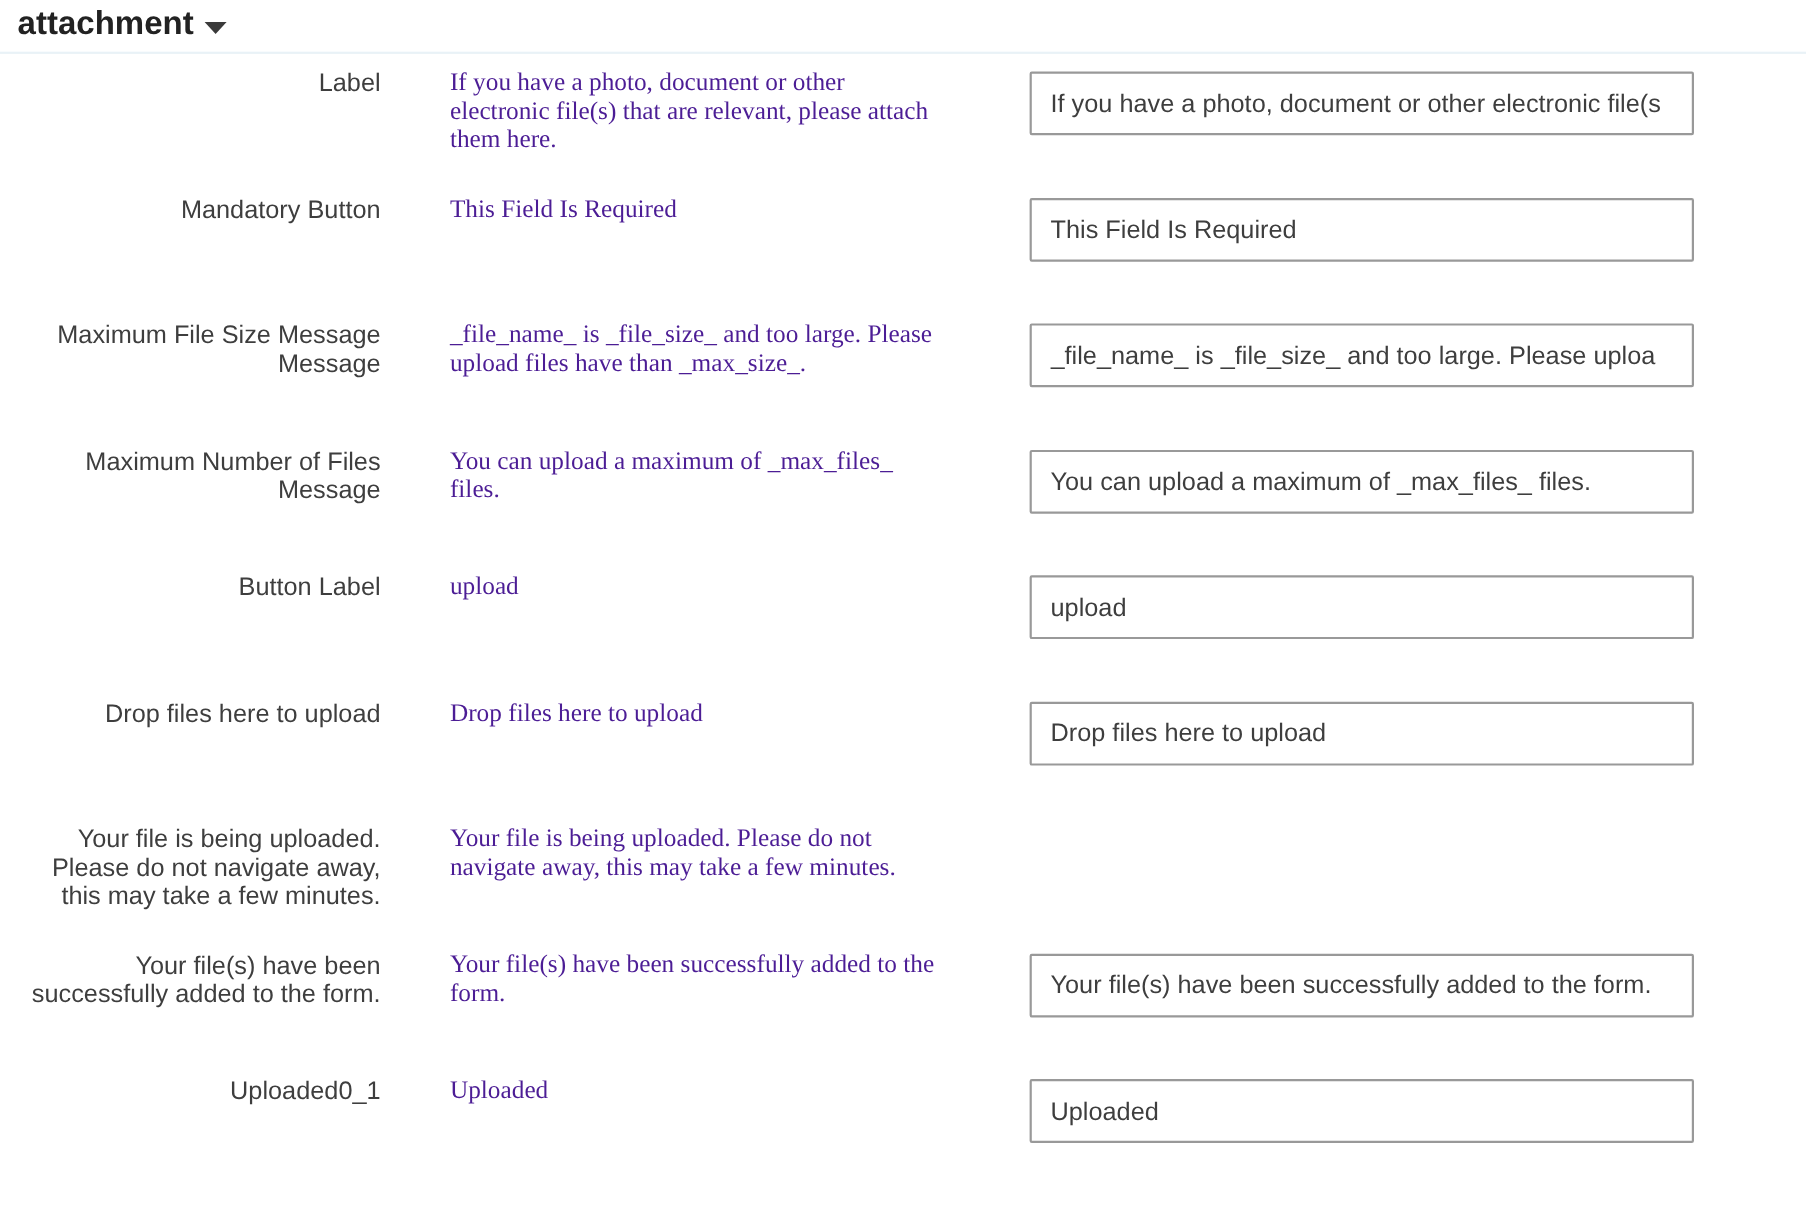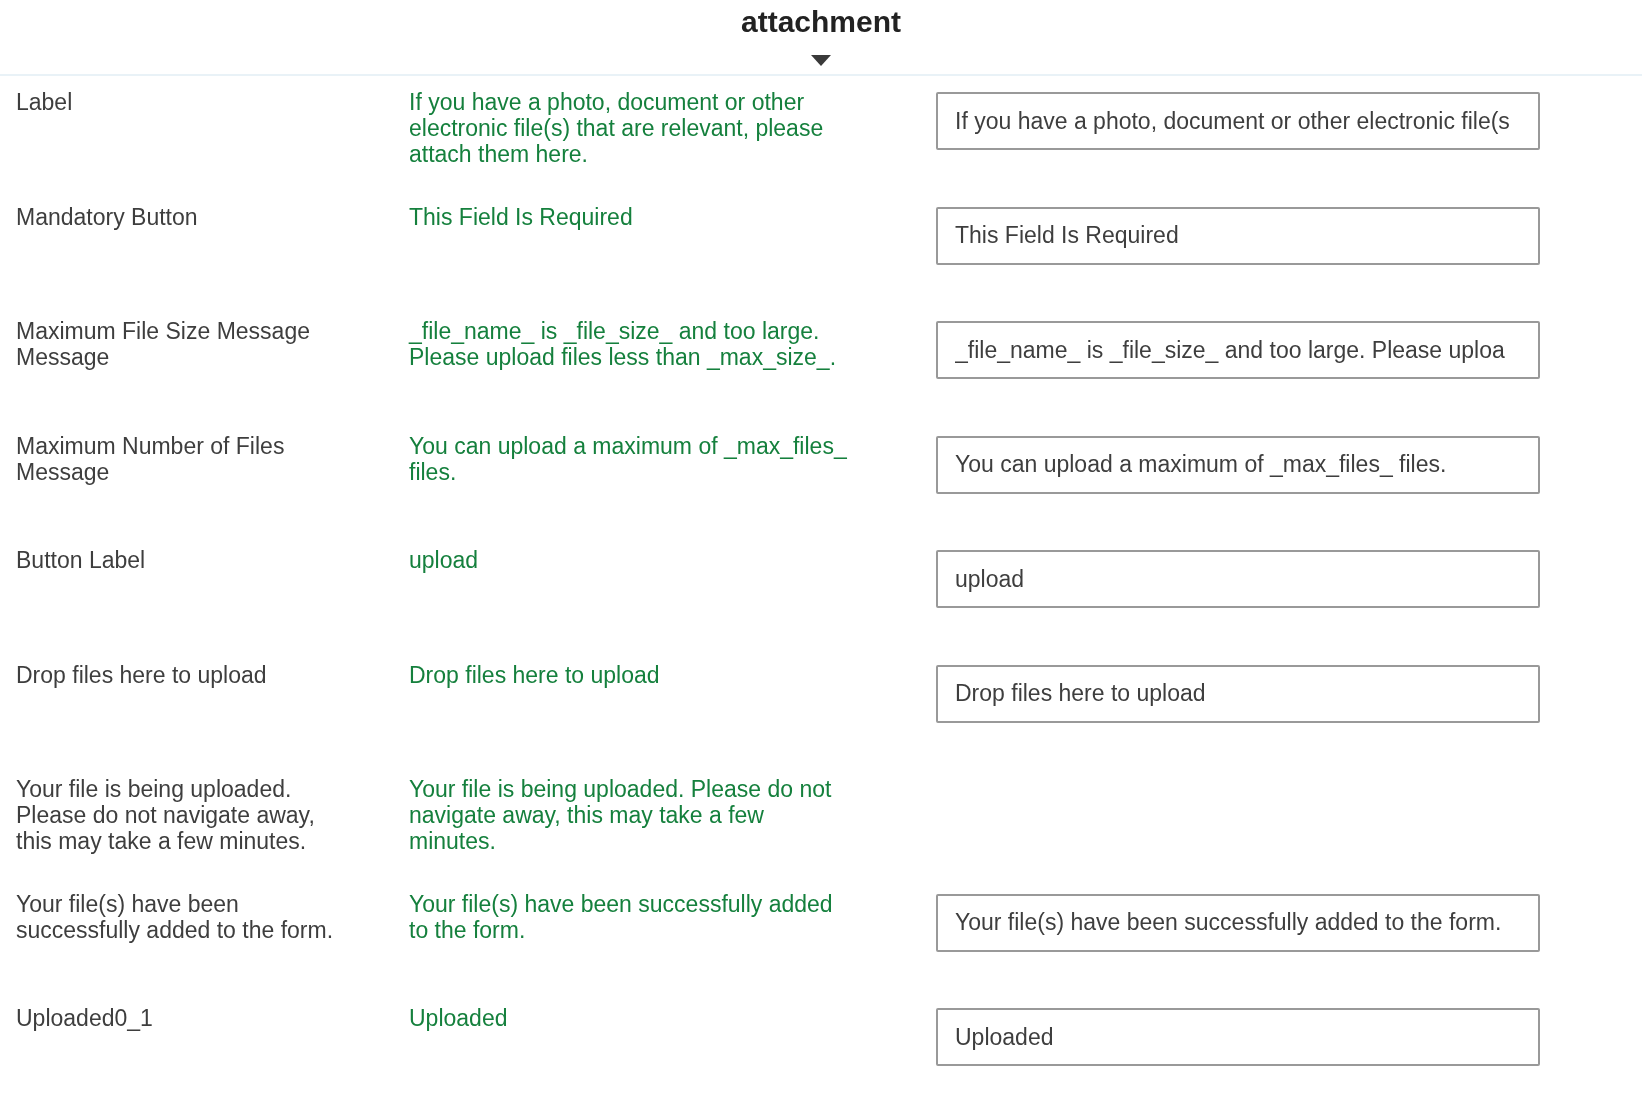--- a/index.html
+++ b/index.html
@@ -12,21 +12,20 @@
     overflow: hidden;
   }
   .page { width: 1642px; height: 1108px; background: #fff; }
 
   .header {
     display: flex;
     align-items: center;
     gap: 10px;
     padding: 5px 16px 8px 16px;
     cursor: pointer;
-    flex-direction: column;
   }
   .header .title {
     font-size: 30px;
     font-weight: bold;
     color: #222222;
     line-height: 34px;
   }
   .caret {
     width: 0; height: 0;
     border-left: 10px solid transparent;
@@ -46,27 +45,29 @@
     display: flex;
     align-items: flex-start;
     min-height: 114.5px;
   }
   .col-label {
     width: 393px;
     padding-right: 63px;
     font-size: 23px;
     line-height: 26px;
     color: #3e3e3e;
+    text-align: right;
   }
   .col-default {
     width: 527px;
     padding-right: 84px;
     font-size: 23px;
     line-height: 26px;
-    color: #15803d;
+    color: #4c1d95;
+    font-family: Liberation Serif, serif;
   }
   .col-input { flex: 1; }
 
   .text-input {
     width: 100%;
     height: 58px;
     margin-top: 3px;
     border: 2px solid #999999;
     border-radius: 2px;
     background: #ffffff;
@@ -103,21 +104,21 @@
   <div class="row">
     <div class="col-label">Mandatory Button</div>
     <div class="col-default">This Field Is Required</div>
     <div class="col-input">
       <input type="text" class="text-input" value="This Field Is Required" style="">
     </div>
   </div>
 
   <div class="row">
     <div class="col-label">Maximum File Size Message Message</div>
-    <div class="col-default">_file_name_ is _file_size_ and too large. Please upload files less than _max_size_.</div>
+    <div class="col-default">_file_name_ is _file_size_ and too large. Please upload files have than _max_size_.</div>
     <div class="col-input">
       <input type="text" class="text-input" value="_file_name_ is _file_size_ and too large. Please uploa" style="">
     </div>
   </div>
 
   <div class="row">
     <div class="col-label">Maximum Number of Files Message</div>
     <div class="col-default">You can upload a maximum of _max_files_ files.</div>
     <div class="col-input">
       <input type="text" class="text-input" value="You can upload a maximum of _max_files_ files." style="">

